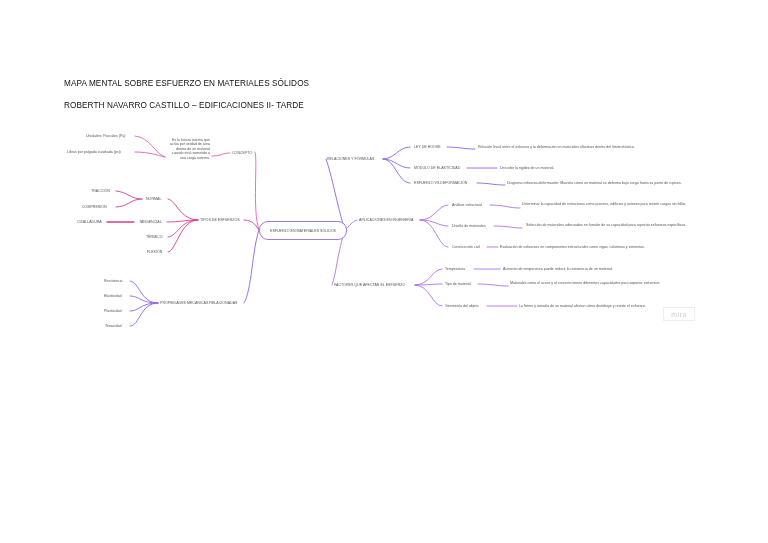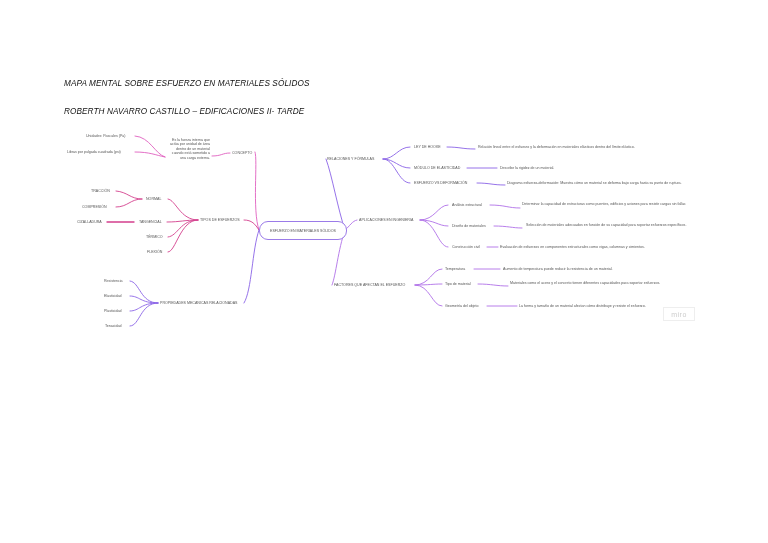--- a/index.html
+++ b/index.html
@@ -1,33 +1,33 @@
 <!DOCTYPE html>
 <html><head>
 <meta charset="utf-8">
 <style>
   html, body { margin: 0; padding: 0; }
   body { width: 768px; height: 543px; background: #ffffff; position: relative; overflow: hidden;
          font-family: "Liberation Sans", sans-serif; color: #333; }
-  .title { position: absolute; left: 64px; font-size: 8.2px; color: #111; letter-spacing: 0.1px; font-style: italic; }
+  .title { position: absolute; left: 64px; font-size: 8.2px; color: #111; letter-spacing: 0.1px; }
   #canvas { position: absolute; left: 0; top: 0; width: 768px; height: 543px; }
   .n { position: absolute; font-size: 3.6px; color: #555; white-space: nowrap; line-height: 4.4px; }
   .n.up { text-transform: uppercase; }
   .n.wrap { white-space: normal; }
   .root { position: absolute; left: 259px; top: 221px; width: 86px; height: 17px; border: 1px solid #9b7be8;
           border-radius: 9px; font-size: 3.6px; color: #555; display: flex; align-items: center;
           justify-content: center; text-transform: uppercase; background: #fff; }
   .miro { position: absolute; left: 663px; top: 307px; width: 30px; height: 12px; border: 1px solid #eee;
           font-size: 7px; color: #ccc; display: flex; align-items: center; justify-content: center; letter-spacing: 0.5px; }
 </style>
 </head>
 <body>
 
 <div class="title" style="top:79px">MAPA MENTAL SOBRE ESFUERZO EN MATERIALES SÓLIDOS</div>
-<div class="title" style="top:107px">ROBERTH NAVARRO CASTILLO – EDIFICACIONES II- TARDE</div>
+<div class="title" style="top:101px">ROBERTH NAVARRO CASTILLO – EDIFICACIONES II- TARDE</div>
 
 <svg id="canvas" viewBox="0 0 768 543" fill="none" stroke-width="0.9" stroke-linecap="round">
 
   <path d="M259,230 C252,210 258,160 255,152" stroke="#e060c0"></path>
   <path d="M259,230 C255,224 252,220 244,220" stroke="#d43f8d"></path>
   <path d="M259,230 C252,250 252,290 244,303" stroke="#8a63e6"></path>
   <path d="M345,230 C338,210 332,175 326,159" stroke="#8a63e6"></path>
   <path d="M345,230 C350,226 352,221 357,220" stroke="#b070e8"></path>
   <path d="M345,230 C338,250 336,275 332,285" stroke="#b070e8"></path>
 

